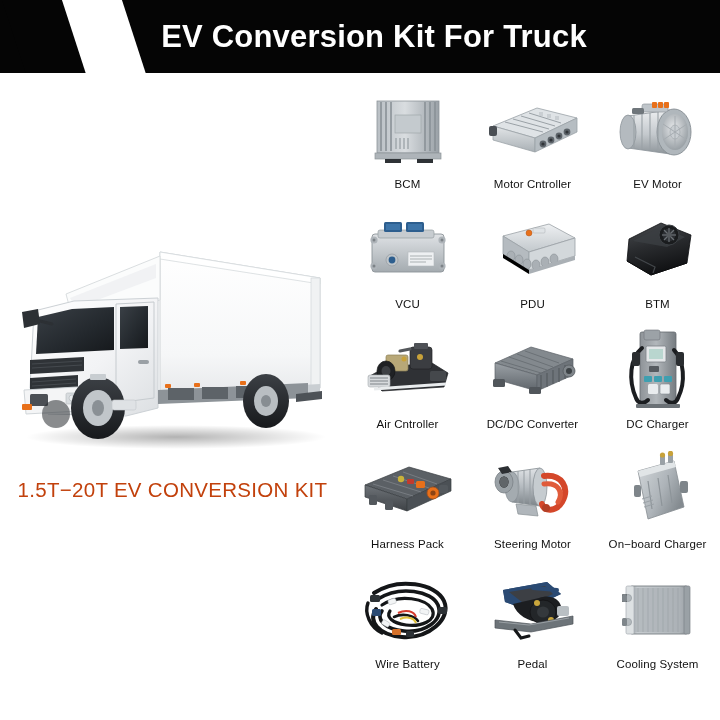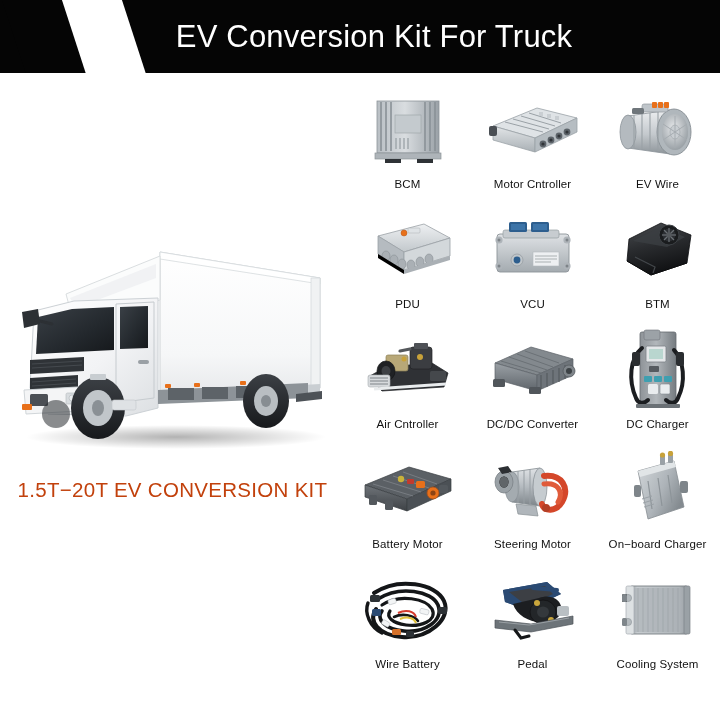--- a/index.html
+++ b/index.html
@@ -48,21 +48,21 @@
   #header-title {
     position: absolute;
     left: 0;
     top: 0;
     width: 720px;
     height: 73px;
     line-height: 73px;
     text-align: center;
     color: #ffffff;
     font-size: 31px;
-    font-weight: normal;
+    font-weight: bold;
     letter-spacing: 0.2px;
     padding-left: 28px;
     box-sizing: border-box;
     white-space: nowrap;
   }
 
   
   #left-panel {
     position: absolute;
     left: 0;
@@ -354,50 +354,21 @@
         </g>
         <rect x="30" y="12" width="26" height="8" rx="2" fill="#bfc5ca" stroke="#949a9f" stroke-width="0.7"></rect>
         <g fill="#e8701a">
           <rect x="40" y="10" width="5" height="6" rx="1"></rect>
           <rect x="46" y="10" width="5" height="6" rx="1"></rect>
           <rect x="52" y="10" width="5" height="6" rx="1"></rect>
         </g>
         <rect x="20" y="16" width="12" height="6" rx="1.5" fill="#6f767b"></rect>
       </svg>
     </div>
-    <div class="product-label">EV Wire</div>
-  </div>
-
-  <div class="product-cell">
-    <div class="product-image">
-      <svg width="92" height="68" viewBox="0 0 92 68">
-        <defs>
-          <linearGradient id="pduG" x1="0" y1="0" x2="0" y2="1">
-            <stop offset="0%" stop-color="#eef0f2"></stop>
-              <stop offset="100%" stop-color="#c2c8cc"></stop>
-          </linearGradient>
-        </defs>
-        <path d="M16 20 L62 8 L88 22 L42 36 Z" fill="url(#pduG)" stroke="#9aa1a6" stroke-width="0.8"></path>
-        <path d="M16 20 L42 36 L42 54 L16 38 Z" fill="#b5bbc0" stroke="#9aa1a6" stroke-width="0.8"></path>
-        <path d="M42 36 L88 22 L88 40 L42 54 Z" fill="#d3d8db" stroke="#9aa1a6" stroke-width="0.8"></path>
-        <rect x="46" y="12" width="12" height="5" rx="1" fill="#dfe3e6" stroke="#a8aeb3" stroke-width="0.5"></rect>
-        <circle cx="42" cy="17" r="3" fill="#e8701a" stroke="#b3571a" stroke-width="0.5"></circle>
-        <g fill="#aab0b5" stroke="#8a9196" stroke-width="0.6">
-          <ellipse cx="24" cy="40" rx="4" ry="5"></ellipse>
-            <ellipse cx="32" cy="44" rx="4" ry="5"></ellipse>
-          <ellipse cx="40" cy="48" rx="4" ry="5"></ellipse>
-            <ellipse cx="49" cy="49" rx="4" ry="5"></ellipse>
-          <ellipse cx="58" cy="46" rx="4" ry="5"></ellipse>
-            <ellipse cx="67" cy="43" rx="4" ry="5"></ellipse>
-        </g>
-        <path d="M16 38 L42 54 L42 58 L16 42 Z" fill="#9097 9c"></path>
-        <path d="M42 54 L88 40 L88 44 L42 58 Z" fill="#aab0b5"></path>
-      </svg>
-    </div>
-    <div class="product-label">PDU</div>
+    <div class="product-label">EV Motor</div>
   </div>
 
   <div class="product-cell">
     <div class="product-image">
       <svg width="92" height="64" viewBox="0 0 92 64">
         <defs>
           <linearGradient id="vcuG" x1="0" y1="0" x2="0" y2="1">
             <stop offset="0%" stop-color="#dfe2e5"></stop>
               <stop offset="100%" stop-color="#a4abb0"></stop>
           </linearGradient>
@@ -428,20 +399,49 @@
           <circle cx="80" cy="22" r="1.5"></circle>
             <circle cx="80" cy="48" r="1.5"></circle>
         </g>
       </svg>
     </div>
     <div class="product-label">VCU</div>
   </div>
 
   <div class="product-cell">
     <div class="product-image">
+      <svg width="92" height="68" viewBox="0 0 92 68">
+        <defs>
+          <linearGradient id="pduG" x1="0" y1="0" x2="0" y2="1">
+            <stop offset="0%" stop-color="#eef0f2"></stop>
+              <stop offset="100%" stop-color="#c2c8cc"></stop>
+          </linearGradient>
+        </defs>
+        <path d="M16 20 L62 8 L88 22 L42 36 Z" fill="url(#pduG)" stroke="#9aa1a6" stroke-width="0.8"></path>
+        <path d="M16 20 L42 36 L42 54 L16 38 Z" fill="#b5bbc0" stroke="#9aa1a6" stroke-width="0.8"></path>
+        <path d="M42 36 L88 22 L88 40 L42 54 Z" fill="#d3d8db" stroke="#9aa1a6" stroke-width="0.8"></path>
+        <rect x="46" y="12" width="12" height="5" rx="1" fill="#dfe3e6" stroke="#a8aeb3" stroke-width="0.5"></rect>
+        <circle cx="42" cy="17" r="3" fill="#e8701a" stroke="#b3571a" stroke-width="0.5"></circle>
+        <g fill="#aab0b5" stroke="#8a9196" stroke-width="0.6">
+          <ellipse cx="24" cy="40" rx="4" ry="5"></ellipse>
+            <ellipse cx="32" cy="44" rx="4" ry="5"></ellipse>
+          <ellipse cx="40" cy="48" rx="4" ry="5"></ellipse>
+            <ellipse cx="49" cy="49" rx="4" ry="5"></ellipse>
+          <ellipse cx="58" cy="46" rx="4" ry="5"></ellipse>
+            <ellipse cx="67" cy="43" rx="4" ry="5"></ellipse>
+        </g>
+        <path d="M16 38 L42 54 L42 58 L16 42 Z" fill="#9097 9c"></path>
+        <path d="M42 54 L88 40 L88 44 L42 58 Z" fill="#aab0b5"></path>
+      </svg>
+    </div>
+    <div class="product-label">PDU</div>
+  </div>
+
+  <div class="product-cell">
+    <div class="product-image">
       <svg width="86" height="66" viewBox="0 0 86 66">
         <defs>
           <linearGradient id="btmG" x1="0" y1="0" x2="0.3" y2="1">
             <stop offset="0%" stop-color="#4a4d51"></stop>
               <stop offset="50%" stop-color="#2a2c2f"></stop>
               <stop offset="100%" stop-color="#111214"></stop>
           </linearGradient>
         </defs>
         <path d="M14 22 L46 6 L76 18 L72 46 L36 58 L12 44 Z" fill="url(#btmG)" stroke="#0e0f11" stroke-width="0.8"></path>
         <path d="M18 24 L46 10 L70 20 L52 30 Z" fill="#3b3e42" opacity="0.8"></path>
@@ -575,21 +575,21 @@
         <rect x="57" y="22" width="9" height="7" rx="1.5" fill="#e8701a"></rect>
         <circle cx="74" cy="34" r="6" fill="#e8701a" stroke="#a9521a" stroke-width="0.8"></circle>
         <circle cx="74" cy="34" r="2.6" fill="#8c4415"></circle>
         <g fill="#53585d">
           <rect x="10" y="36" width="8" height="10" rx="1.5"></rect>
           <rect x="26" y="41" width="8" height="10" rx="1.5"></rect>
         </g>
         <rect x="80" y="26" width="9" height="8" rx="1.5" fill="#53585d"></rect>
       </svg>
     </div>
-    <div class="product-label">Battery Motor</div>
+    <div class="product-label">Harness Pack</div>
   </div>
 
   <div class="product-cell">
     <div class="product-image">
       <svg width="94" height="72" viewBox="0 0 94 72">
         <defs>
           <linearGradient id="smG" x1="0" y1="0" x2="0" y2="1">
             <stop offset="0%" stop-color="#e0e3e6"></stop>
               <stop offset="50%" stop-color="#b4babf"></stop>
               <stop offset="100%" stop-color="#7e858a"></stop>

